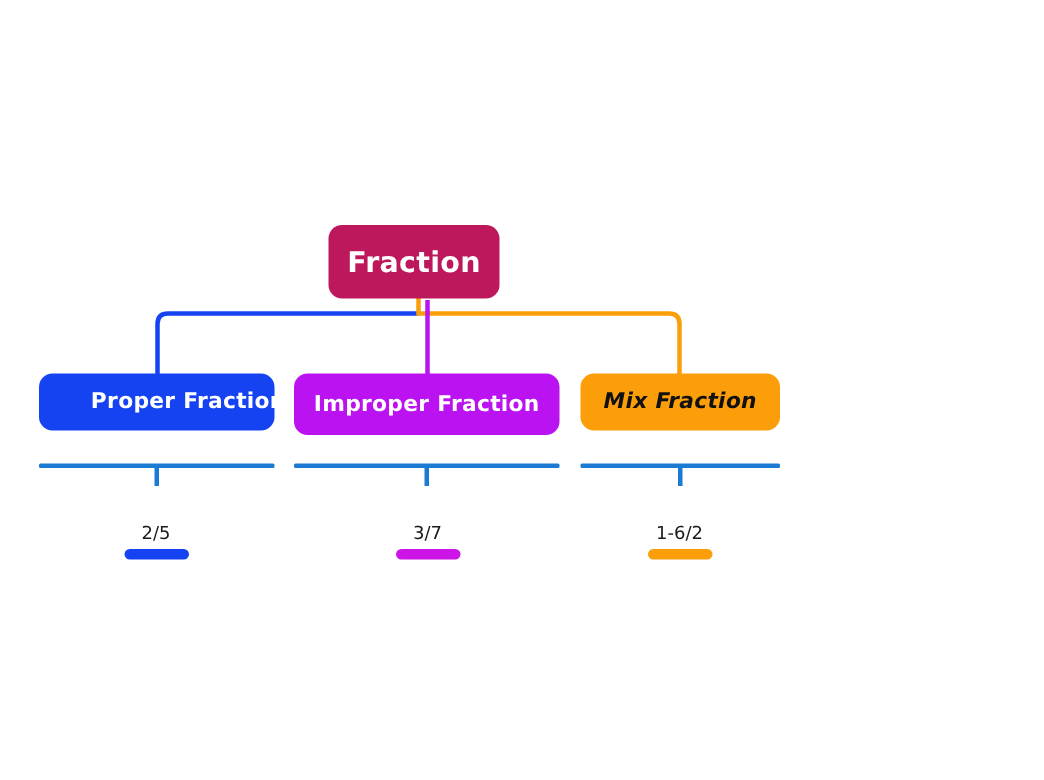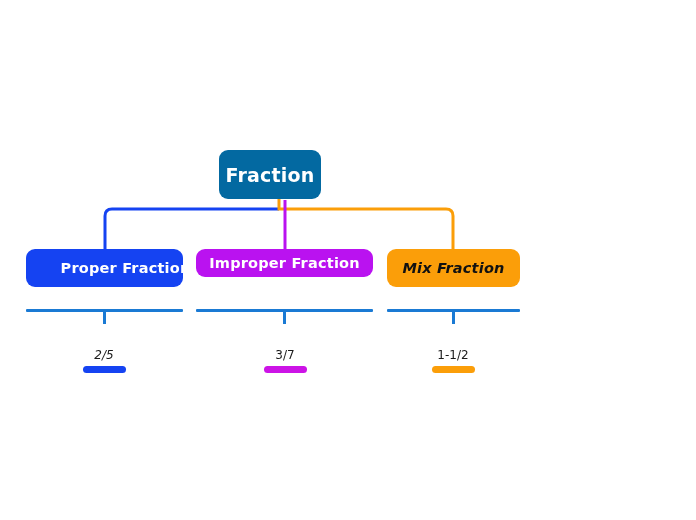--- a/index.html
+++ b/index.html
@@ -42,43 +42,43 @@
     justify-content: center;
     border-radius: 9px;
     font-weight: bold;
     white-space: nowrap;
     letter-spacing: 0.2px;
   }
 
   #root-node {
     left: 219px;
     top: 150px;
-    width: 102px;
+    width: 114px;
     height: 49px;
-    background: #0369a1;
+    background: #be185d;
     color: #ffffff;
     font-size: 19px;
   }
 
   #node-proper {
     left: 26px;
     top: 249px;
     width: 157px;
     height: 38px;
     background: #1543f2;
     color: #ffffff;
     font-size: 14.5px;
     padding-left: 42px;
   }
 
   #node-improper {
     left: 196px;
     top: 249px;
     width: 177px;
-    height: 28px;
+    height: 41px;
     background: #ba12f0;
     color: #ffffff;
     font-size: 14.5px;
   }
 
   #node-mix {
     left: 387px;
     top: 249px;
     width: 133px;
     height: 38px;
@@ -119,21 +119,21 @@
 
   .leaf-pill {
     position: absolute;
     height: 7px;
     border-radius: 4px;
   }
 
   
   #leaf-proper .leaf-rule  { left: 26px;  top: 309px; width: 157px; }
   #leaf-proper .leaf-tick  { left: 103px; top: 311px; }
-  #leaf-proper .leaf-caption { left: 54px; top: 348px; width: 100px; font-style: italic; }
+  #leaf-proper .leaf-caption { left: 54px; top: 348px; width: 100px; }
   #leaf-proper .leaf-pill  { left: 83px;  top: 366px; width: 43px; background: #1543f2; }
 
   
   #leaf-improper .leaf-rule  { left: 196px; top: 309px; width: 177px; }
   #leaf-improper .leaf-tick  { left: 283px; top: 311px; }
   #leaf-improper .leaf-caption { left: 235px; top: 348px; width: 100px; }
   #leaf-improper .leaf-pill  { left: 264px; top: 366px; width: 43px; background: #cc14e6; }
 
   
   #leaf-mix .leaf-rule  { left: 387px; top: 309px; width: 133px; }
@@ -173,17 +173,17 @@
   <div class="leaf-group" id="leaf-improper">
     <div class="leaf-rule"></div>
     <div class="leaf-tick"></div>
     <div class="leaf-caption">3/7</div>
     <div class="leaf-pill"></div>
   </div>
 
   <div class="leaf-group" id="leaf-mix">
     <div class="leaf-rule"></div>
     <div class="leaf-tick"></div>
-    <div class="leaf-caption">1-1/2</div>
+    <div class="leaf-caption">1-6/2</div>
     <div class="leaf-pill"></div>
   </div>
 
 </div>
 
 </body></html>

